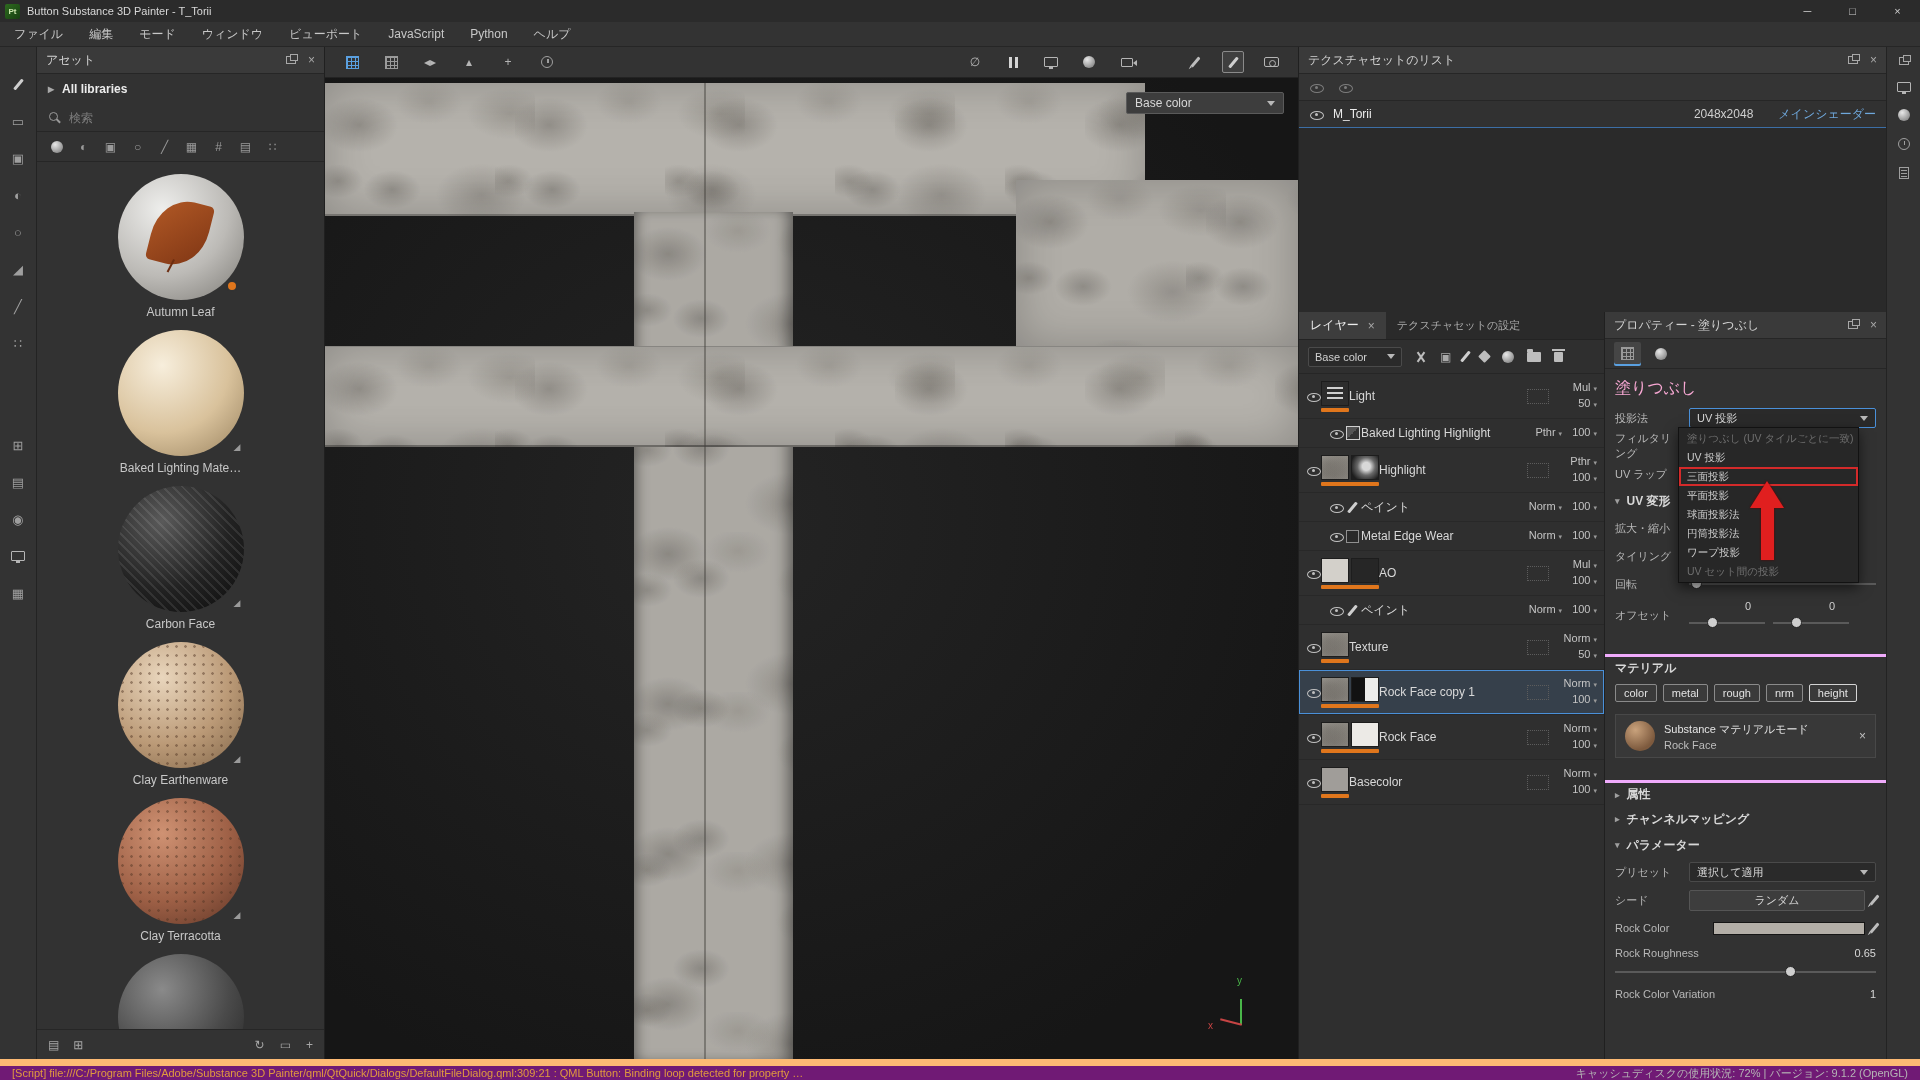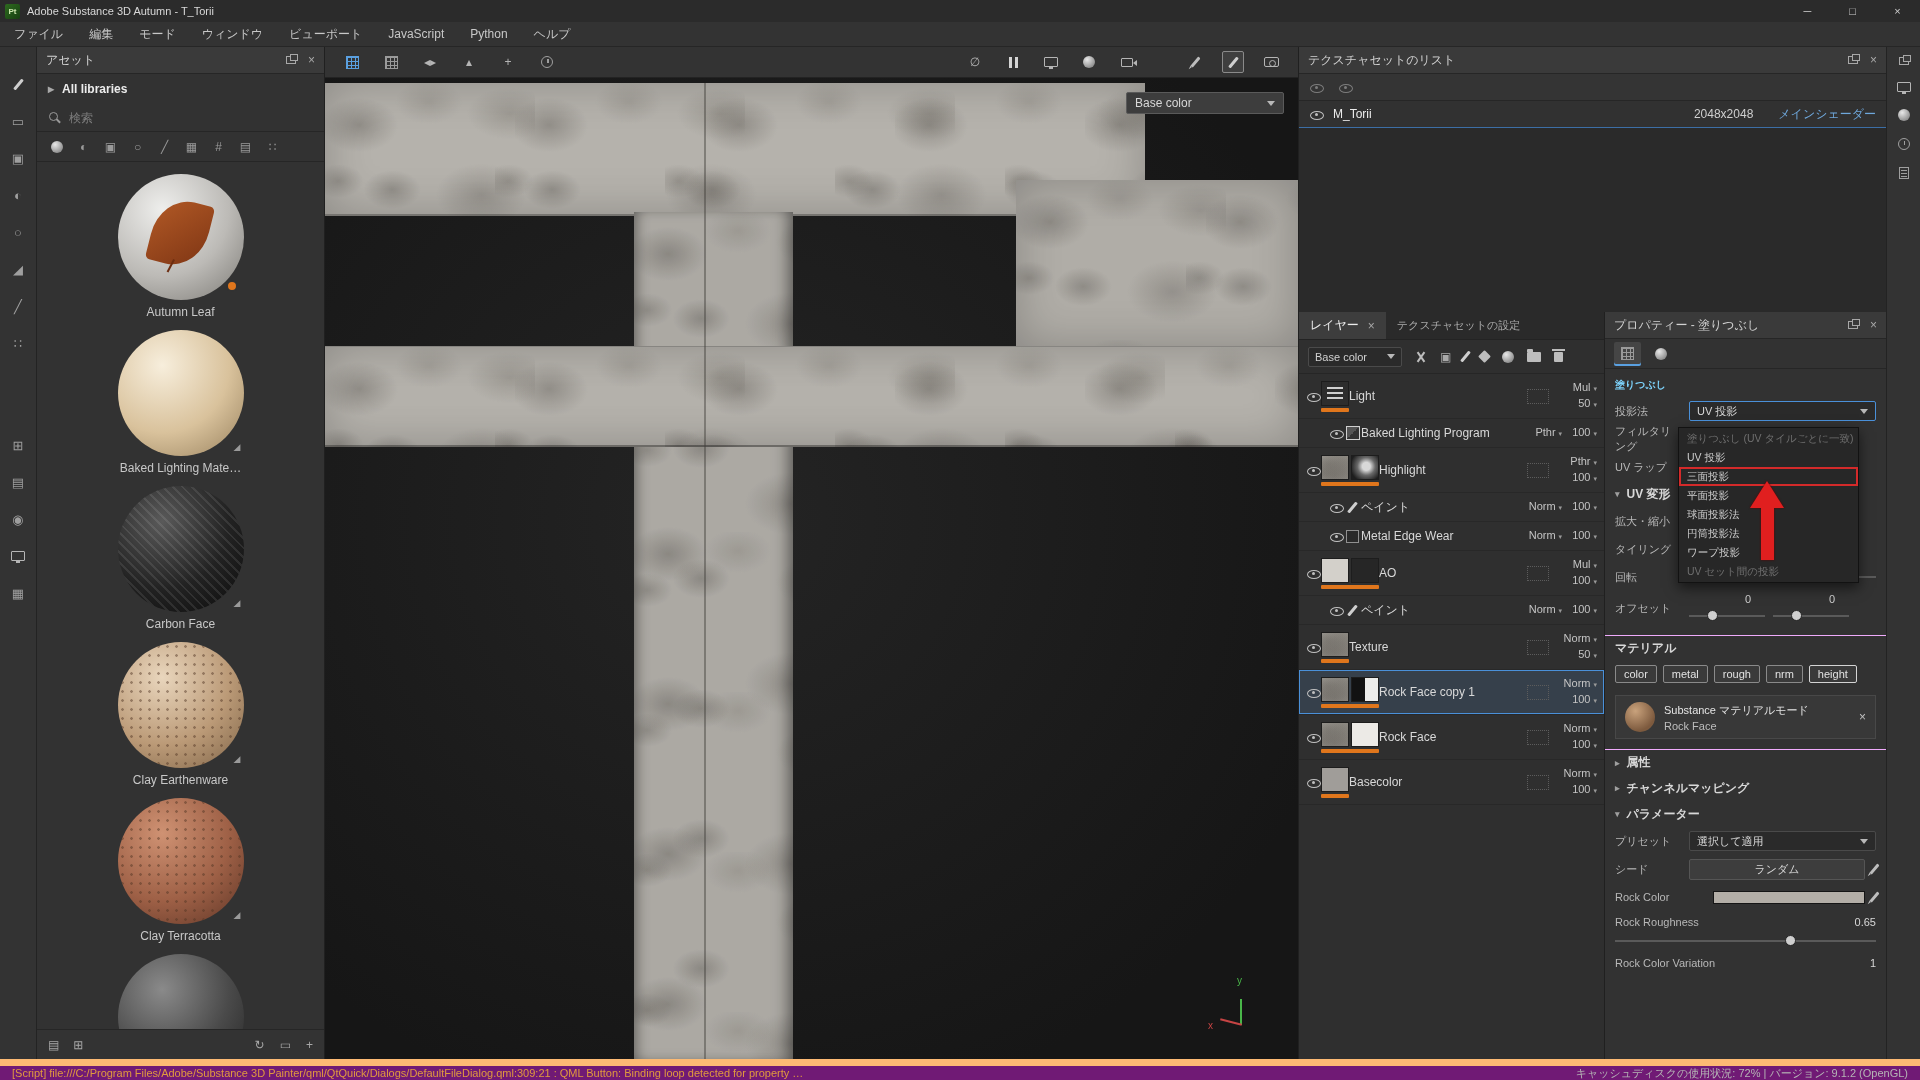--- a/index.html
+++ b/index.html
@@ -162,27 +162,27 @@
   .cicon{width:17px;height:17px;display:flex;align-items:center;justify-content:center;flex:none}
   .c-mat{width:14px;height:14px;border:1px solid #d0d0d0;background:linear-gradient(135deg,#555 50%,#333 50%)}
   .c-sq{width:13px;height:13px;border:1px solid #909090;background:#2a2a2a}
 
   
   .props{flex:1;display:flex;flex-direction:column;background:#323232;position:relative;overflow:hidden}
   .props-tabsrow{height:30px;display:flex;align-items:center;gap:6px;padding:0 9px;border-bottom:1px solid #262626;flex:none}
   .ptab{width:27px;height:24px;display:flex;align-items:center;justify-content:center;border-radius:2px}
   .ptab.active{background:#454545;box-shadow:inset 0 -2px 0 #5aa0e0}
   .props-content{position:relative;flex:1;overflow:hidden}
-  .sec-title{font-weight:bold;color:#7dd3fc;padding:9px 10px 5px;font-size:10px}
+  .sec-title{font-weight:normal;color:#f9a8d4;padding:9px 10px 5px;font-size:16px}
   .prow{display:flex;align-items:center;height:28px;padding:0 10px;gap:8px}
   .plabel{width:66px;color:#b8b8b8;font-size:11px;flex:none}
   .combo{flex:1;height:20px;background:#2a2a2a;border:1px solid #4a4a4a;border-radius:2px;display:flex;align-items:center;justify-content:space-between;padding:0 7px;font-size:11px;color:#d8d8d8}
   .combo.focus{border-color:#4a90d9}
   .sechdr{display:flex;align-items:center;gap:7px;height:26px;padding:0 10px;color:#d8d8d8;font-weight:bold;font-size:12px}
-  .sechdr.bordered{border-top:1px solid #f0abfc;margin-top:10px}
+  .sechdr.bordered{border-top:3px solid #f0abfc;margin-top:22px}
   .chev-t{color:#9f9f9f;font-size:9px}
   .slider{position:relative;height:14px;flex:1}
   .slider .track{position:absolute;left:0;right:0;top:6px;height:2px;background:#5a5a5a}
   .slider .knob{position:absolute;top:1px;width:11px;height:11px;border-radius:50%;background:#cfcfcf;border:1px solid #262626}
   .mini-sl{width:76px;position:relative;height:30px}
   .mini-sl .val{position:absolute;top:0;right:14px;font-size:11px;color:#cfcfcf}
   .mini-sl .slider{position:absolute;left:0;right:0;bottom:0}
   .chips{display:flex;gap:6px;padding:4px 10px;align-items:center}
   .chip{border:1px solid #8a8a8a;color:#e2e2e2;padding:2px 8px;font-size:11px;background:#3a3a3a;border-radius:2px;font-weight:normal}
   .chip.sel{border-color:#d4d4d4}
@@ -210,21 +210,21 @@
   
   .statusbar{height:21px;background:#701a75;border-top:7px solid #fdba74;display:flex;align-items:center;padding:0 12px;font-size:11px}
   .status-left{color:#e09a3e;white-space:nowrap;overflow:hidden}
   .status-right{margin-left:auto;color:#b5b5b5;white-space:nowrap;padding-left:20px}
 </style>
 </head>
 <body>
 
 <div class="titlebar">
   <span class="appicon">Pt</span>
-  <span>Adobe Substance 3D Autumn - T_Torii</span>
+  <span>Button Substance 3D Painter - T_Torii</span>
   <div class="win-controls">
     <span class="win-btn">─</span>
     <span class="win-btn">□</span>
     <span class="win-btn">×</span>
   </div>
 </div>
 
 <div class="menubar">
   <span>ファイル</span>
   <span>編集</span>
@@ -462,21 +462,21 @@
                 <span><span>Mul</span><span class="caret">▾</span></span>
                 <span><span>50</span><span class="caret">▾</span></span>
               </span>
           </div>
 
           <div class="lrow child">
             <span class="eye"></span>
             <span class="cicon">
                 <span class="c-mat"></span>
               </span>
-            <span class="lname">Baked Lighting Program</span>
+            <span class="lname">Baked Lighting Highlight</span>
             <span class="bo bo-inline">
                 <span><span>Pthr</span><span class="caret">▾</span></span>
                 <span><span>100</span><span class="caret">▾</span></span>
               </span>
           </div>
 
           <div class="lrow parent">
             <span class="eye"></span>
             <span class="thumbwrap">
                 <span class="thumbs">

